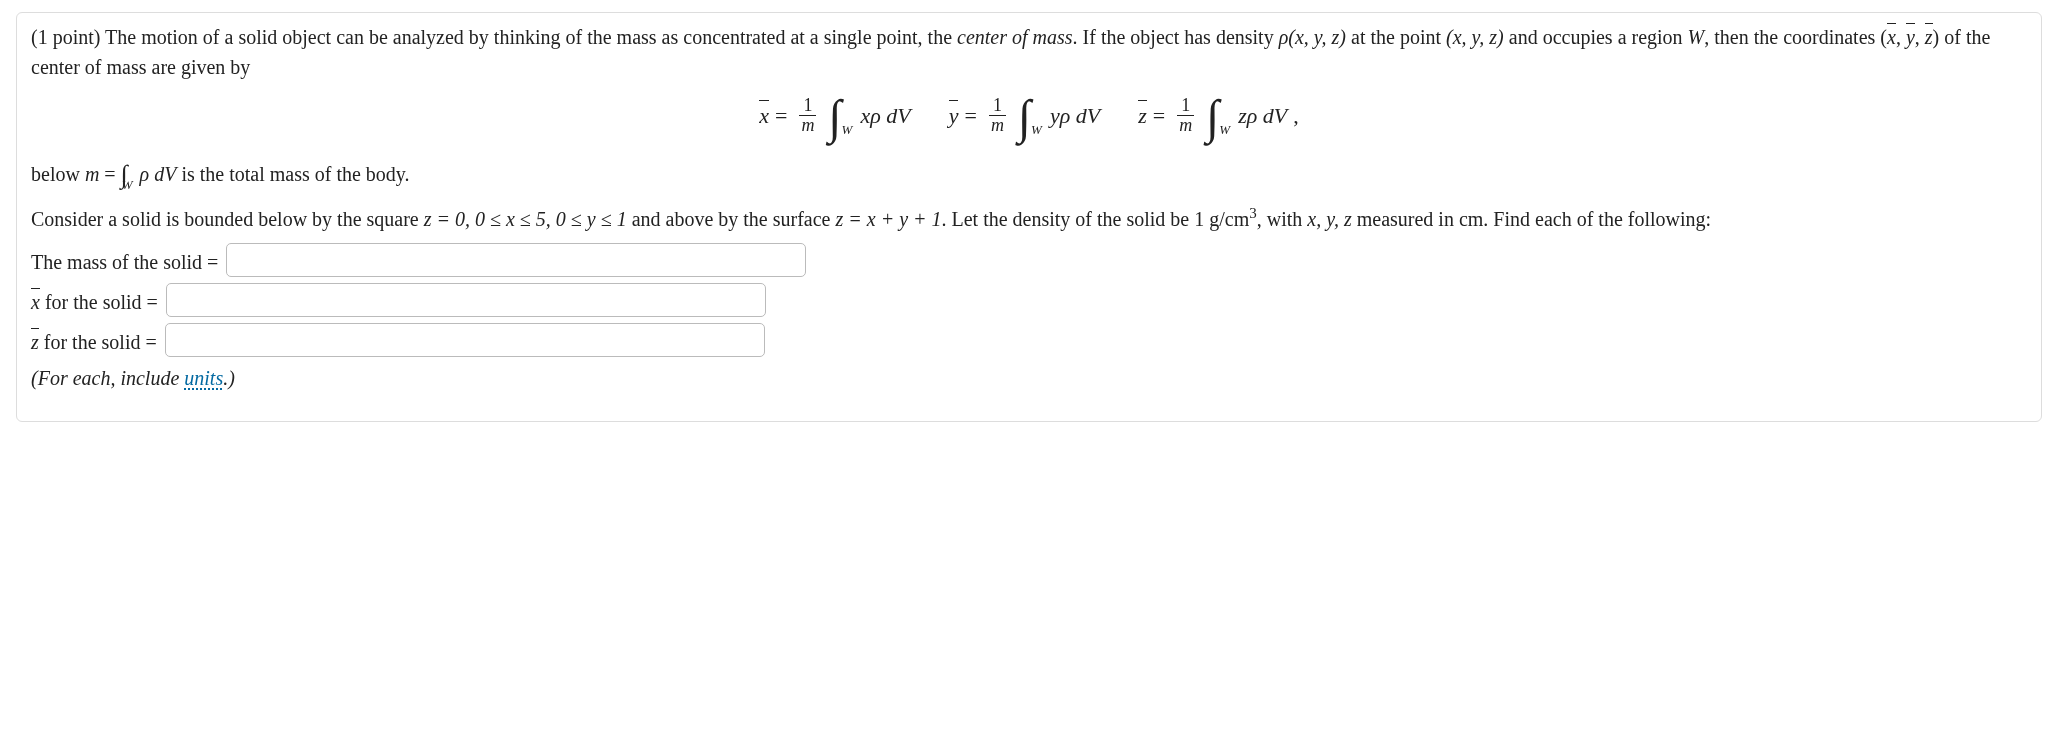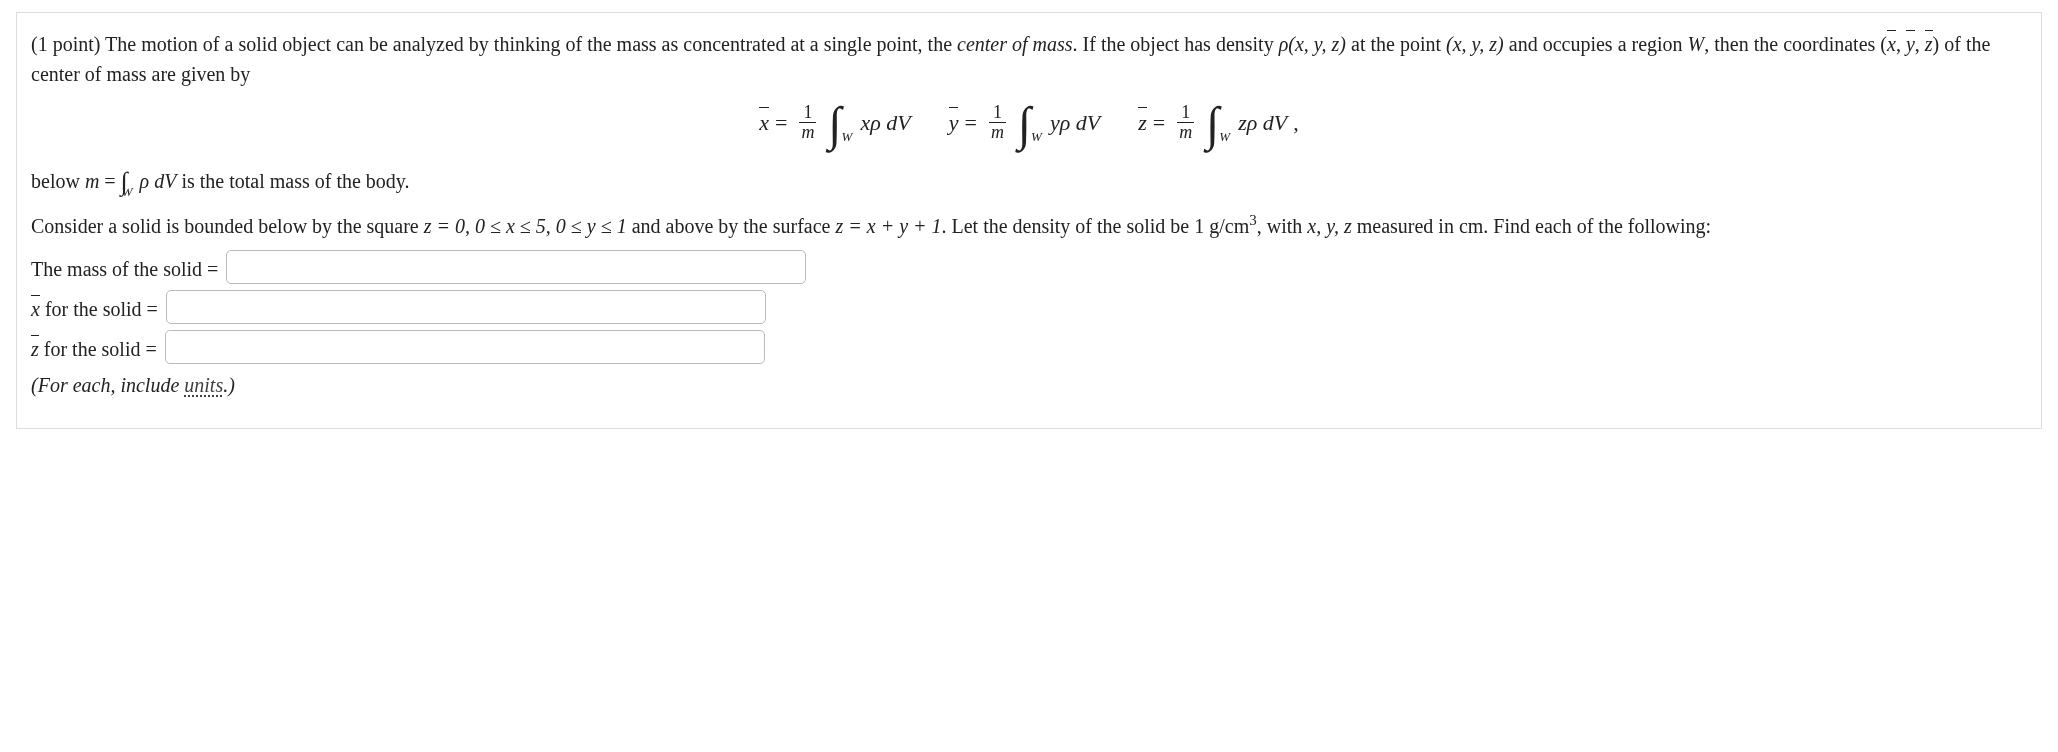--- a/index.html
+++ b/index.html
@@ -9,22 +9,22 @@
       font-family: "Times New Roman", Times, serif;
       font-size: 20px;
       color: #222;
       margin: 0;
       padding: 12px 16px;
       background: #fff;
       line-height: 1.5;
     }
     .container {
       border: 1px solid #ddd;
-      border-radius: 0;
-      padding: 10px 14px 18px 14px;
+      border-radius: 6px;
+      padding: 3px 14px 18px 14px;
     }
     .italic { font-style: italic; }
     .math { font-family: "Times New Roman", Times, serif; font-style: italic; }
     .formula-row {
       text-align: center;
       margin: 14px 0 18px 0;
       font-size: 22px;
     }
     .formula-group {
       display: inline-flex;
@@ -89,21 +89,21 @@
       font-size: 18px;
       padding: 5px 8px;
       border: 1px solid #bbb;
       border-radius: 5px;
       background: #fff;
       height: 34px;
     }
     .input-wide { width: 580px; }
     .input-med { width: 600px; }
     .units-link {
-      color: #404040;
+      color: #0369a1;
       text-decoration: underline dotted;
       text-underline-offset: 3px;
       cursor: help;
     }
     sup { font-size: 0.75em; }
     p { margin: 6px 0 10px 0; }
   </style>
 </head>
 <body>
 

